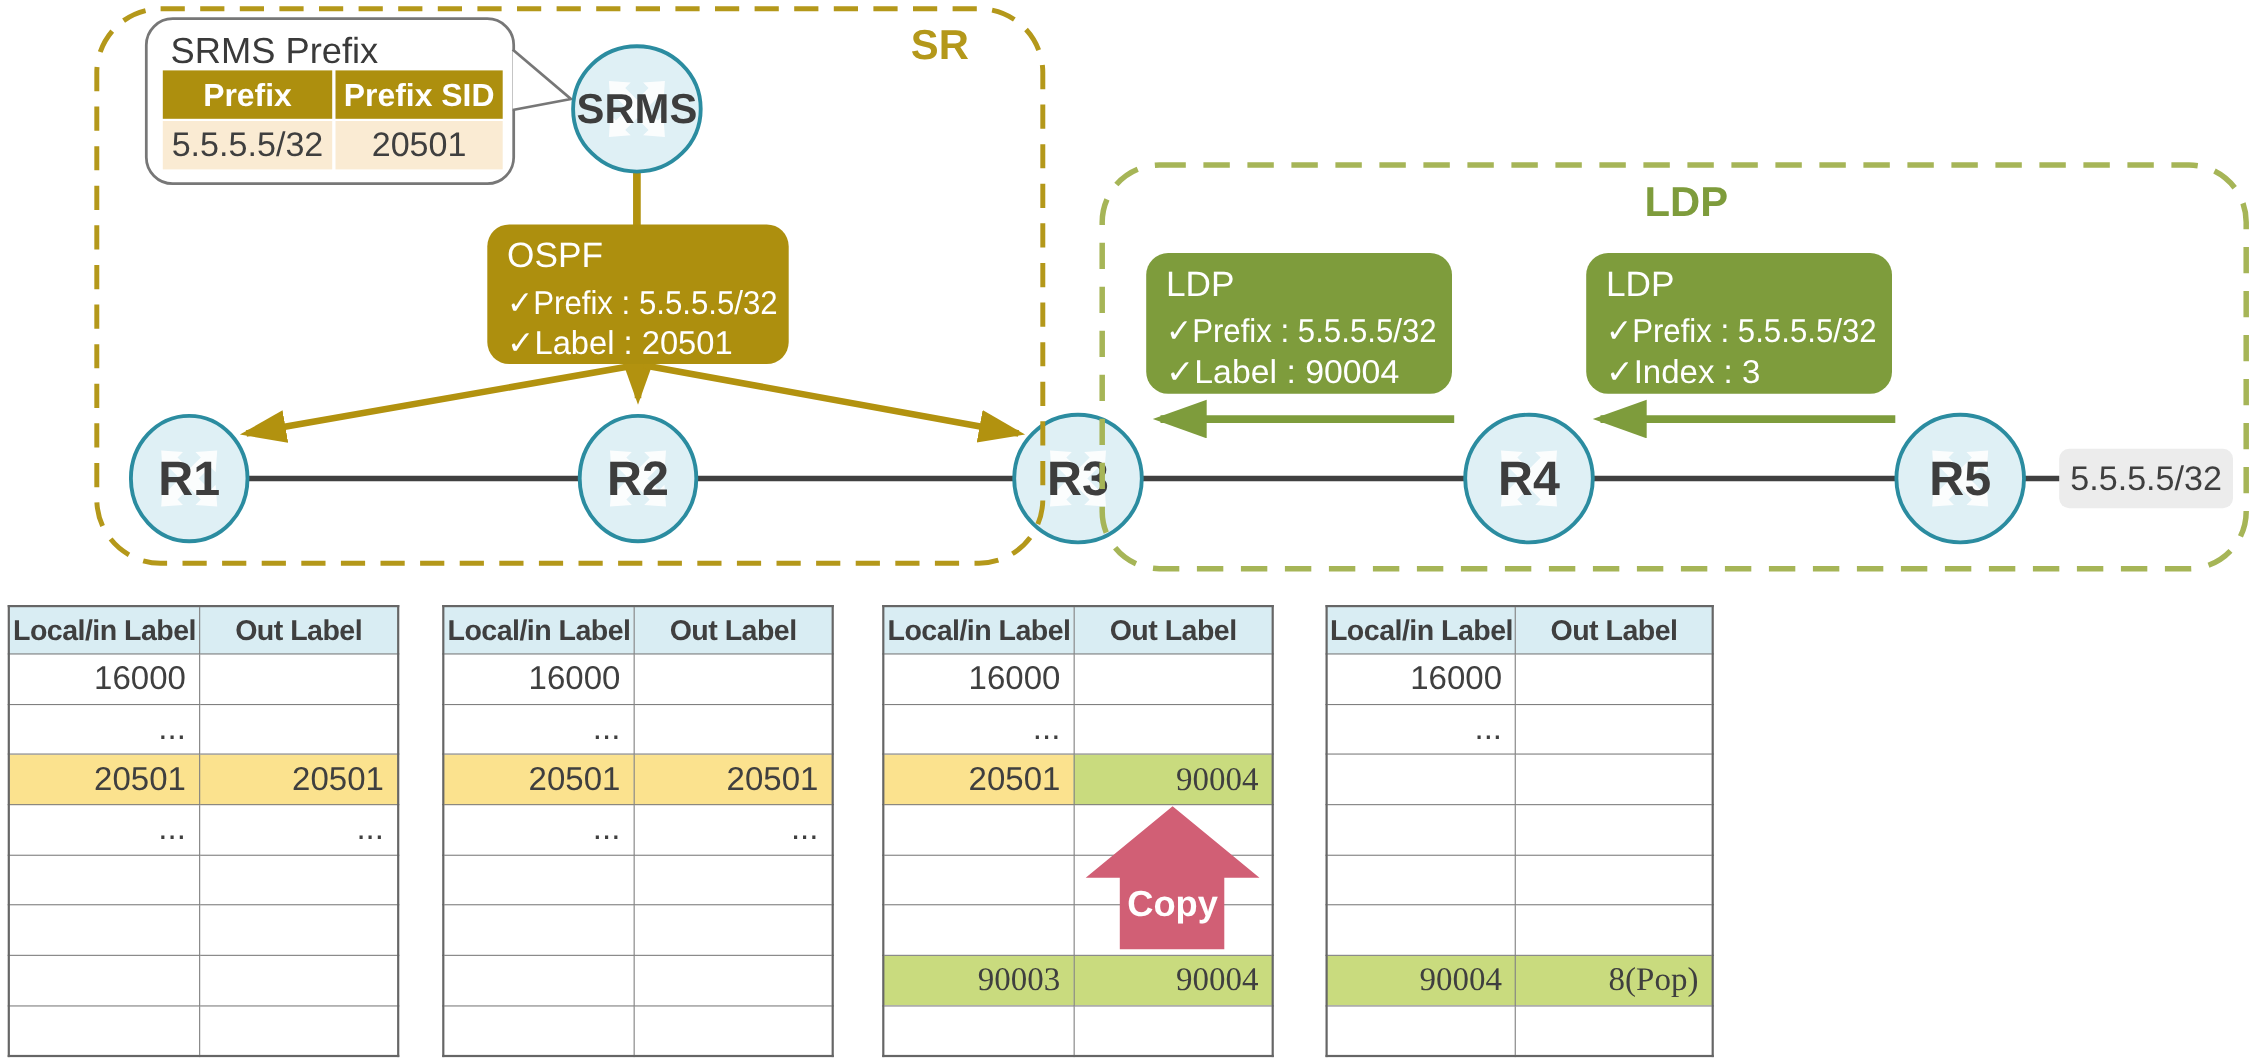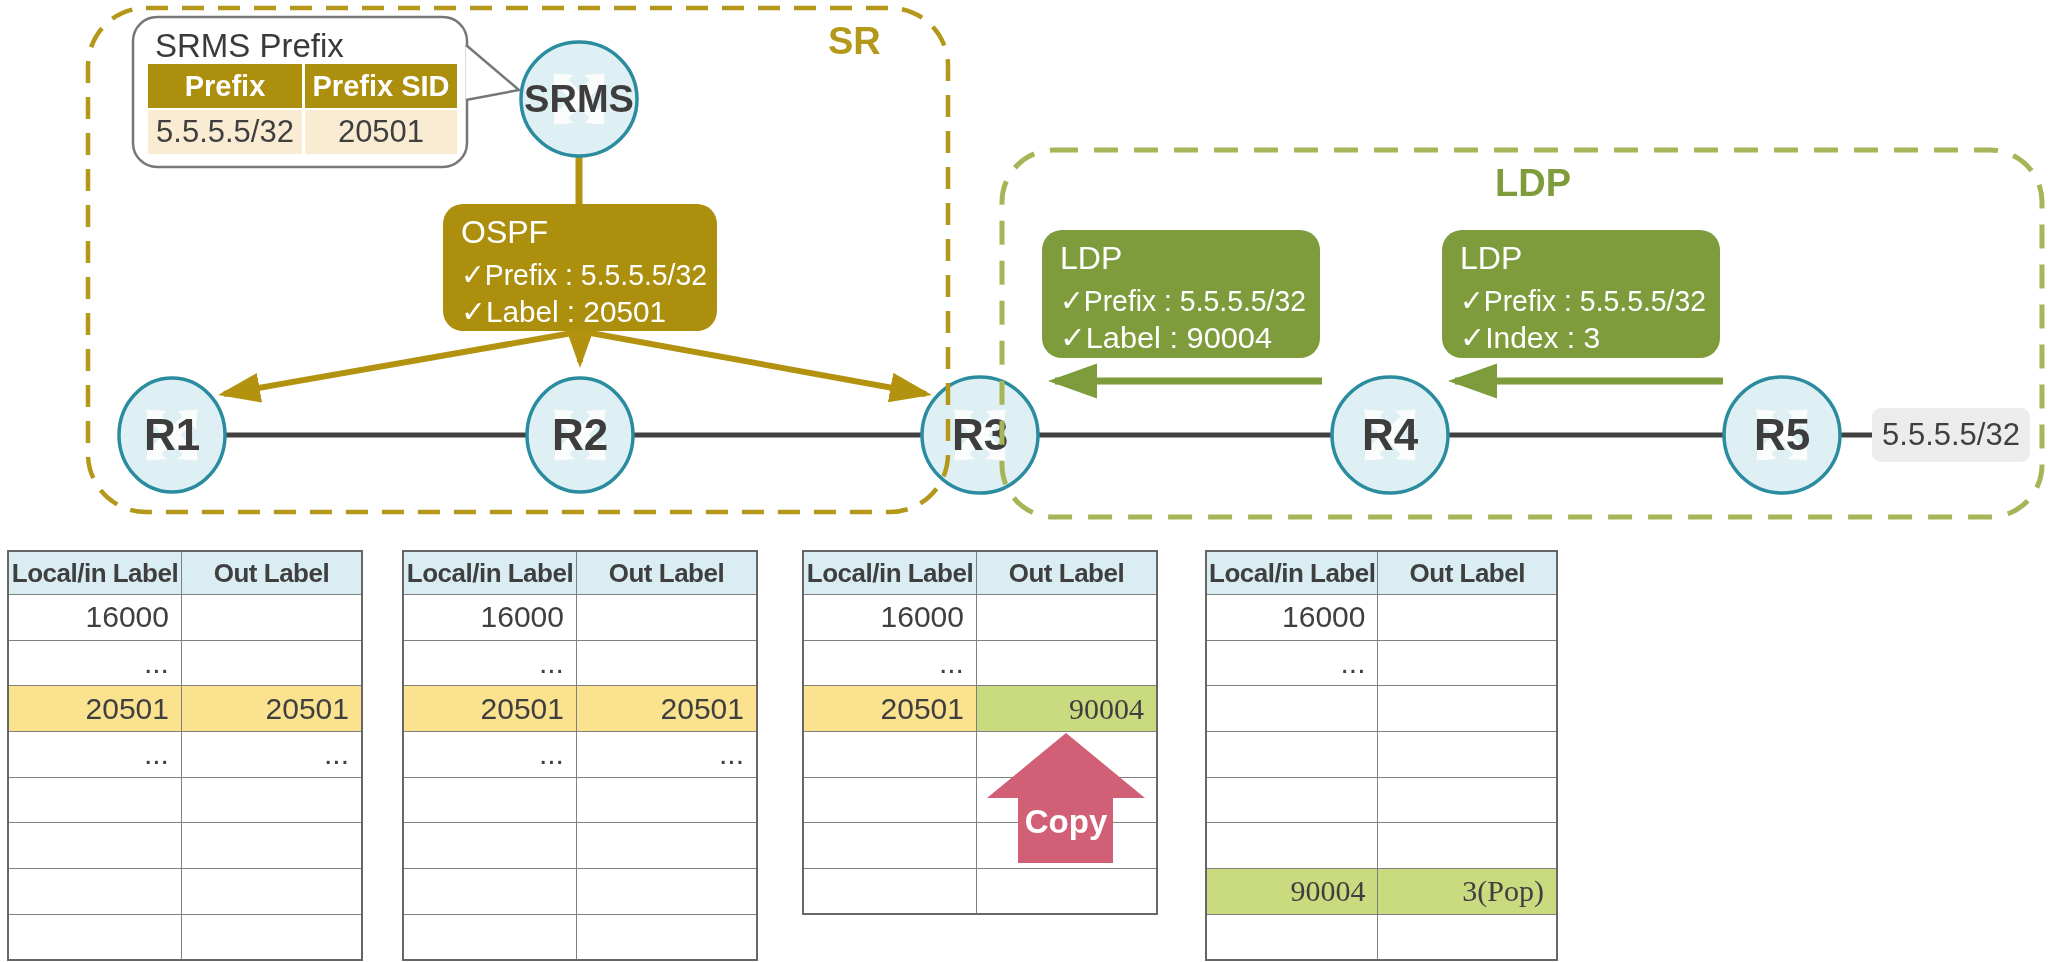--- a/index.html
+++ b/index.html
@@ -270,20 +270,24 @@
           </tr>
       <tr>
             <td></td>
             <td></td>
           </tr>
       <tr>
             <td></td>
             <td></td>
           </tr>
       <tr>
+            <td class="g">90003</td>
+            <td class="g">90004</td>
+          </tr>
+      <tr>
             <td></td>
             <td></td>
           </tr>
     </tbody>
   </table>
 </div>
 
 <div class="tbl" style="left:1205px;width:353px;">
   <table>
     <colgroup>
@@ -316,21 +320,21 @@
       <tr>
             <td></td>
             <td></td>
           </tr>
       <tr>
             <td></td>
             <td></td>
           </tr>
       <tr>
             <td class="g">90004</td>
-            <td class="g">3(Pop)</td>
+            <td class="g">8(Pop)</td>
           </tr>
       <tr>
             <td></td>
             <td></td>
           </tr>
     </tbody>
   </table>
 </div>
 
 <svg id="copy-overlay" width="220" height="155" viewBox="0 0 220 155">

